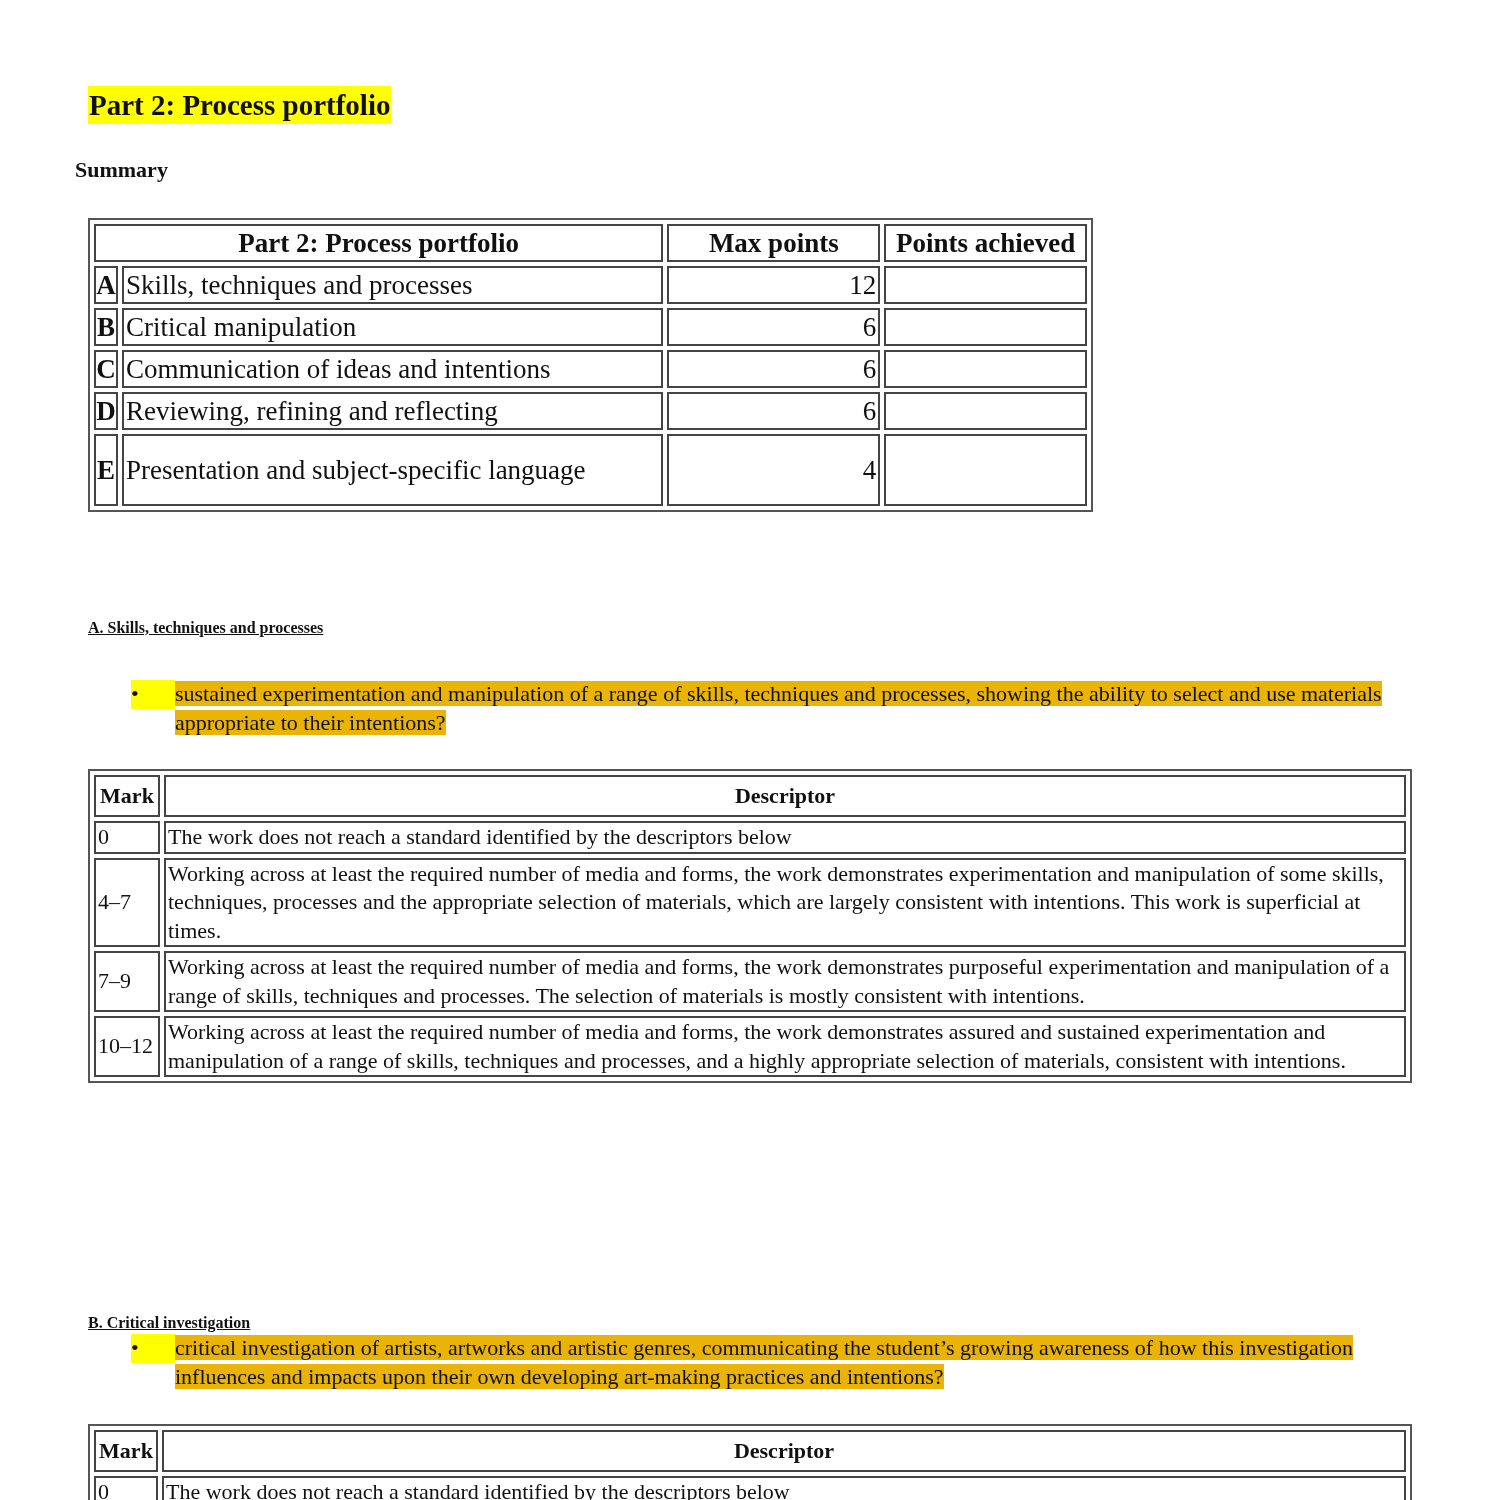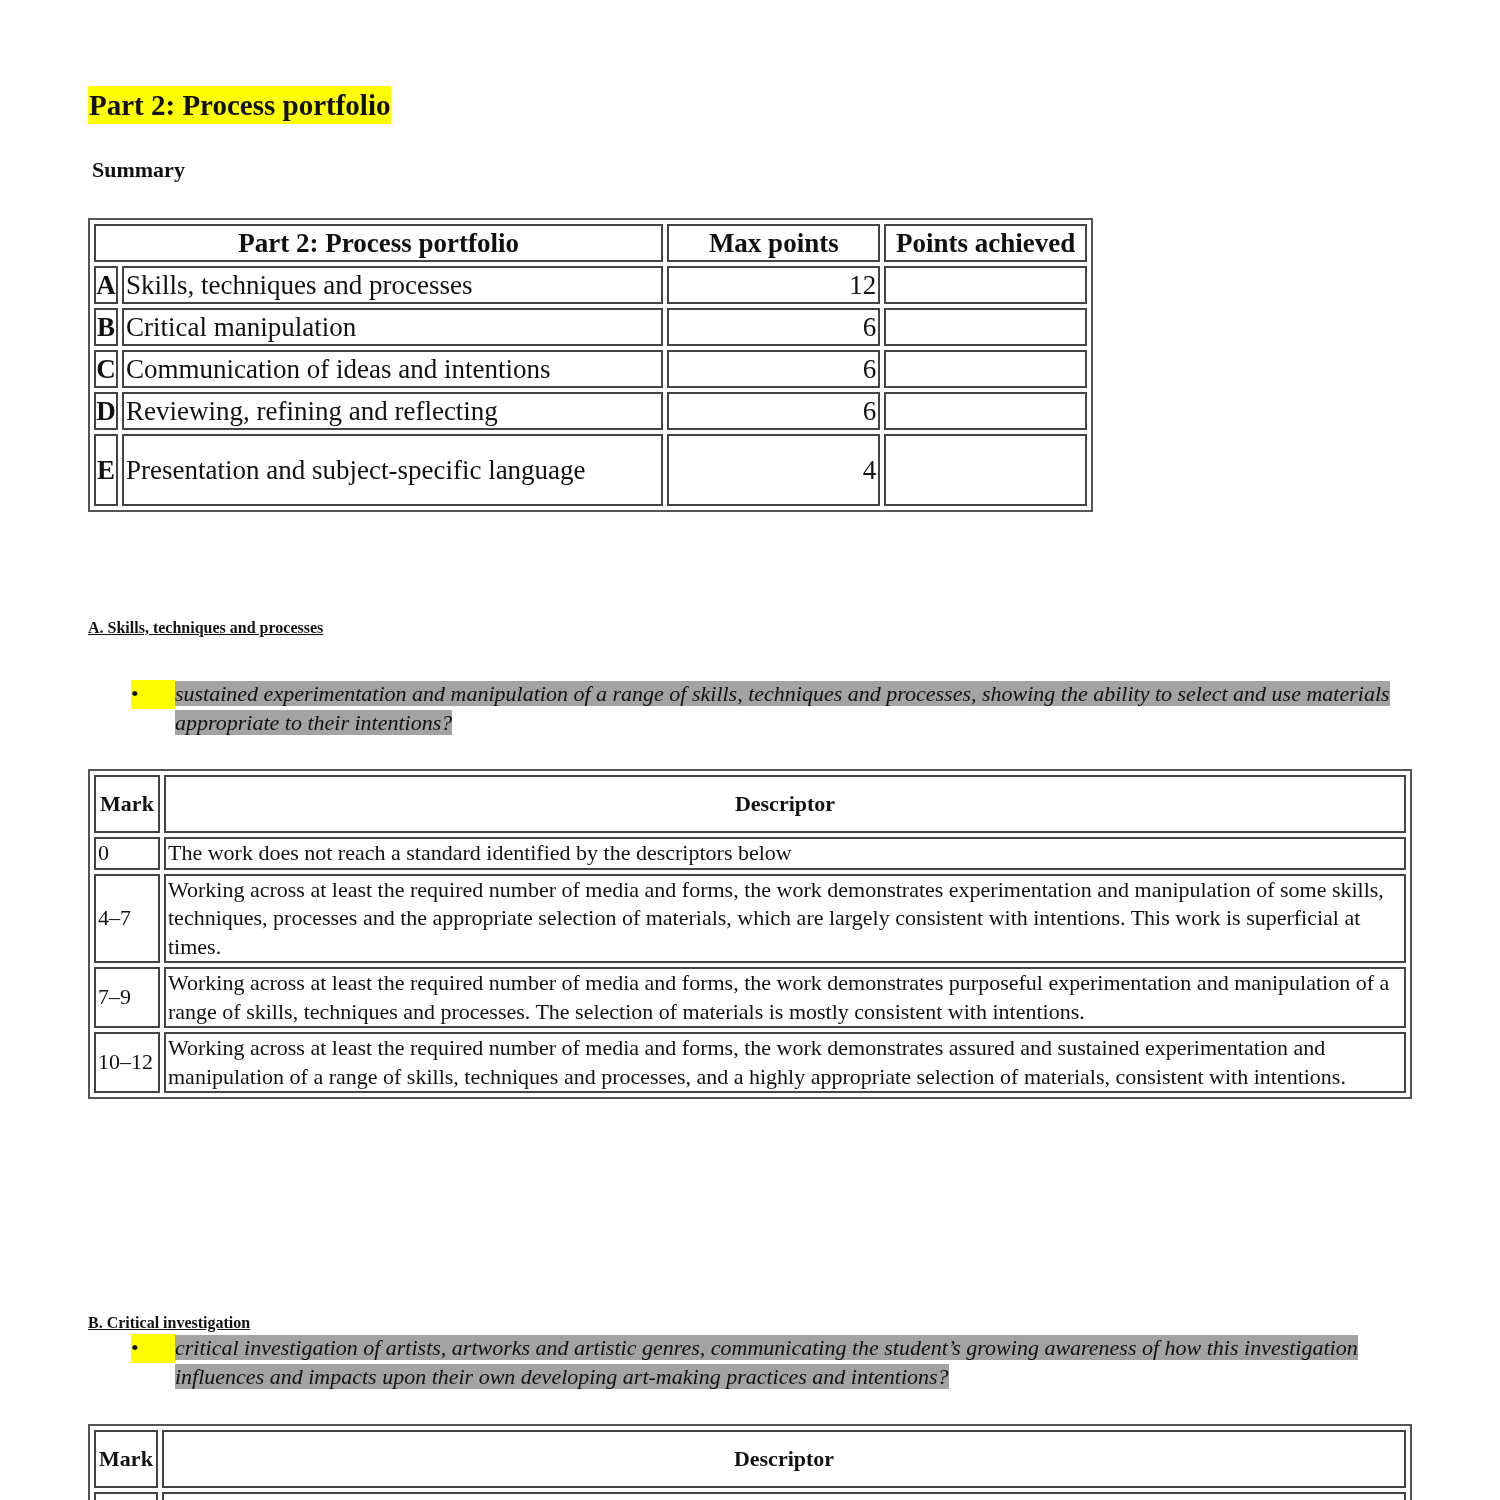--- a/index.html
+++ b/index.html
@@ -1,37 +1,37 @@
 <!DOCTYPE html>
 <html><head>
 <meta charset="utf-8">
 <style>
   html, body { margin: 0; padding: 0; background: #ffffff; }
   body { width: 1500px; height: 1500px; overflow: hidden; position: relative;
          font-family: "Liberation Serif", "DejaVu Serif", serif; color: #111; }
   .hl { background: #ffff00; }
   .title { position: absolute; left: 88px; top: 86px; font-size: 29px; font-weight: bold;
            line-height: 38px; padding: 0 1px; }
-  .summary-label { position: absolute; left: 92px; top: 157px; font-size: 22px; font-weight: bold; }
+  .summary-label { position: absolute; left: 75px; top: 157px; font-size: 22px; font-weight: bold; }
   table.grid { border-collapse: separate; border-spacing: 4px; border: 2px solid #555; position: absolute; }
   table.grid td, table.grid th { border: 2px solid #444; padding: 0 2px; }
   .summary { left: 88px; top: 218px; width: 1005px; font-size: 27px; }
   .summary th { font-weight: bold; text-align: center; height: 34px; font-size: 27px; }
   .summary td { height: 34px; line-height: 32px; }
   .summary td.letter { font-weight: bold; width: 20px; padding: 0; text-align: center; }
   .summary td.num { text-align: right; }
   .summary tr.tall td { height: 68px; }
   .section-heading { position: absolute; left: 88px; font-size: 16px; font-weight: bold; text-decoration: underline; }
   .bullet { position: absolute; left: 131px; width: 1260px; font-size: 22px; line-height: 28.5px; }
   .bullet .dot { position: absolute; left: 0; top: 0; width: 44px; }
   .bullet .text { margin-left: 44px; display: block; }
-  .bullet .hlbox { background: #a3a3a3; font-style: italic; }
+  .bullet .hlbox { background: #eab308; }
   .rubric { left: 88px; width: 1324px; font-size: 22px; }
   .rubric th { font-weight: bold; height: 30px; text-align: center; }
-  .rubric th.mark { width: 58px; padding: 12px 1px; }
+  .rubric th.mark { width: 58px; padding: 4px 1px; }
   .rubric td { line-height: 28.5px; vertical-align: middle; }
   .rubric td.mark { padding: 0 2px; }
 </style>
 </head>
 <body>
 
 <div class="title hl">Part 2: Process portfolio</div>
 <div class="summary-label">Summary</div>
 
 <table class="grid summary">

